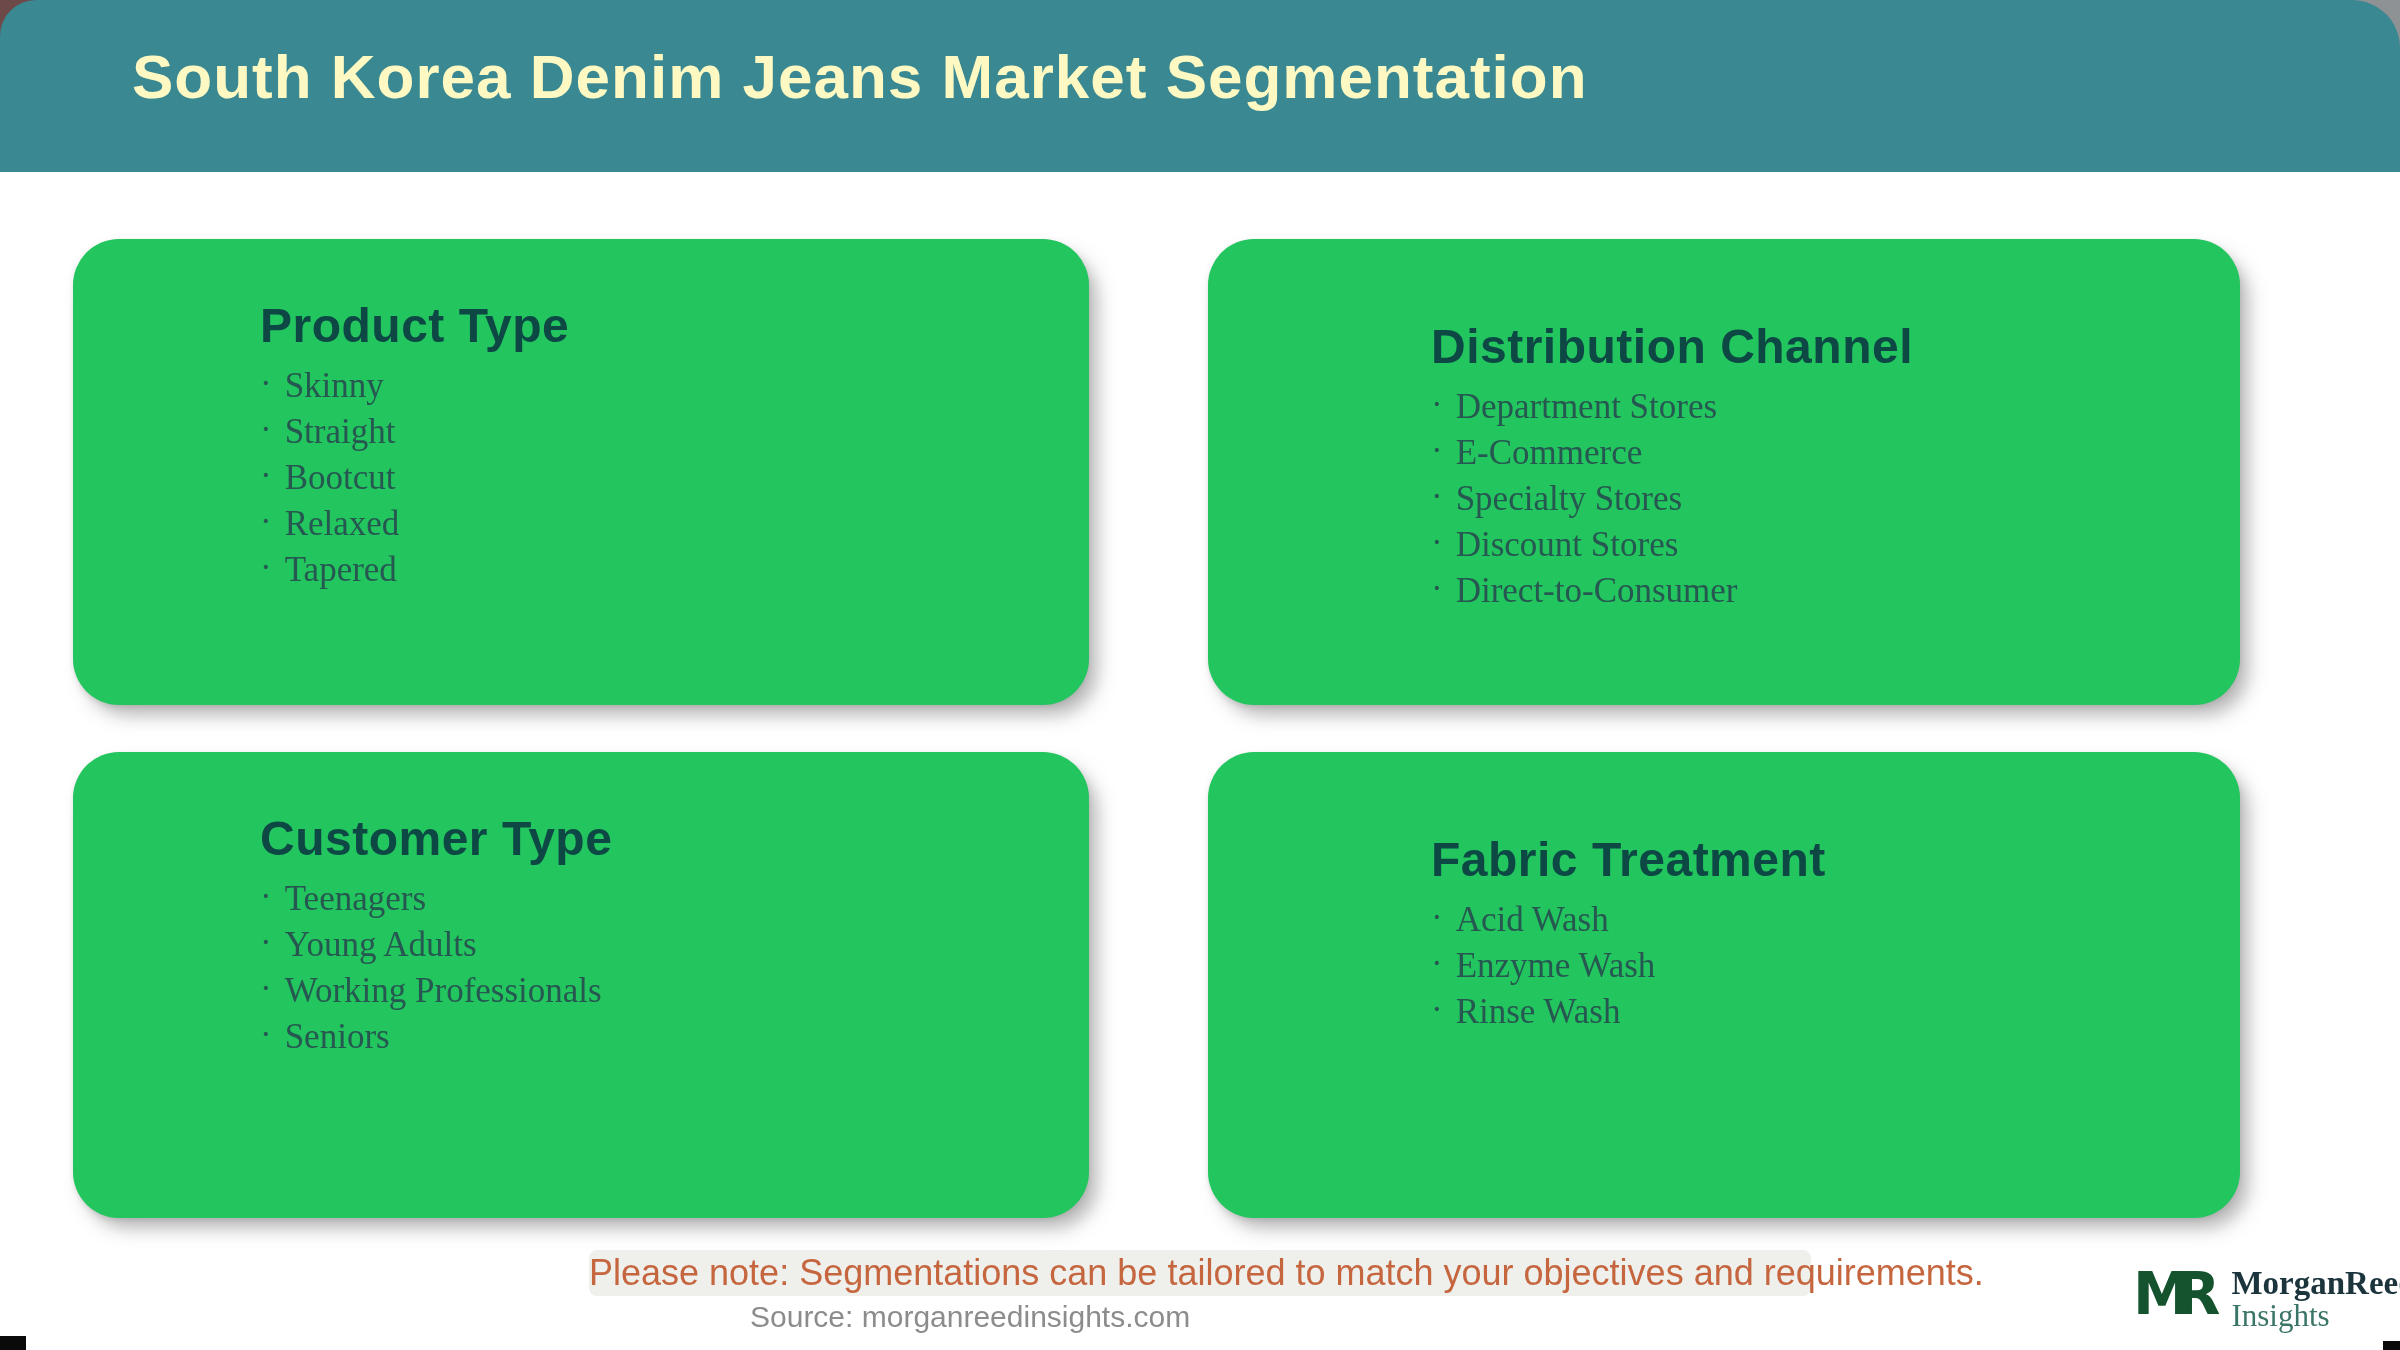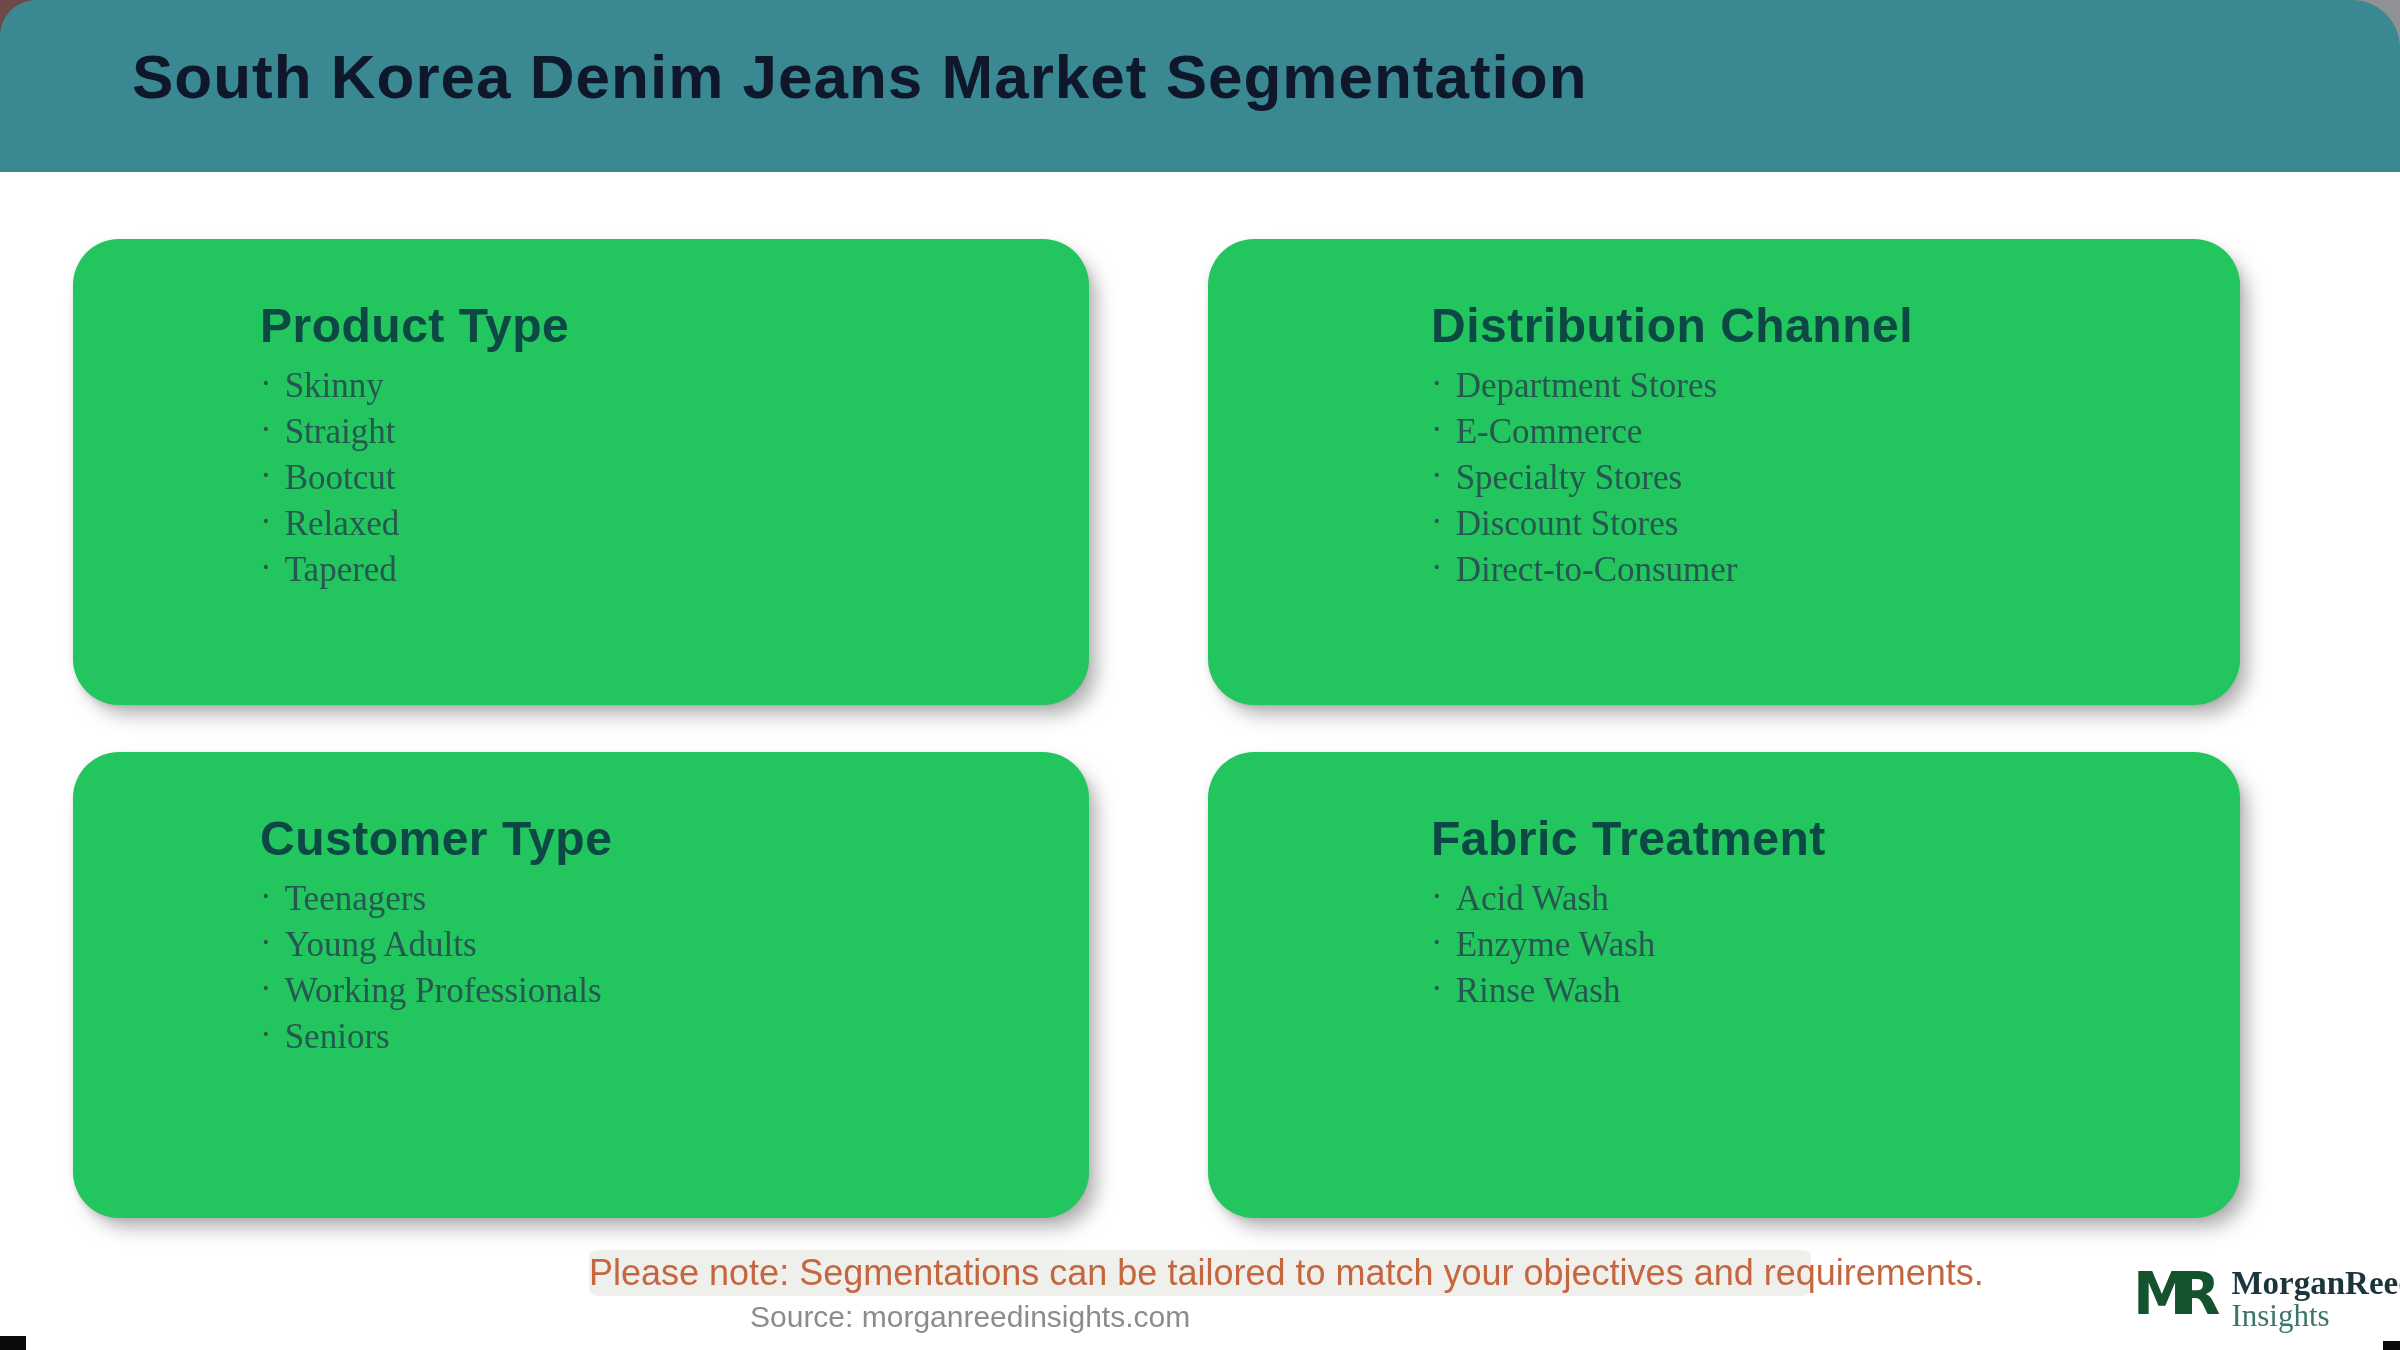--- a/index.html
+++ b/index.html
@@ -10,35 +10,35 @@
   
   .corner-sliver-left{position:absolute;left:0;top:0;width:42px;height:42px;background:#6d4a49;}
   .corner-sliver-right{position:absolute;right:0;top:0;width:52px;height:52px;background:#8e9294;}
   
   .header{
     position:absolute;left:0;top:0;width:2400px;height:172px;
     background:#3a8892;border-radius:36px 48px 0 0;
   }
   .header-title{
     position:absolute;left:132px;top:40px;
-    font-size:62px;font-weight:bold;color:#0f172a;letter-spacing:1px;line-height:74px;
+    font-size:62px;font-weight:bold;color:#fef9c3;letter-spacing:1px;line-height:74px;
     white-space:nowrap;
   }
   
   .card{
     position:absolute;background:#22c55e;border-radius:46px;
     box-shadow:10px 12px 18px -2px rgba(110,110,110,0.5), 0 2px 5px rgba(150,150,150,0.25);
   }
   .card-0{left:73px;top:239px;width:1016px;height:466px;}
   .card-1{left:1208px;top:239px;width:1032px;height:466px;}
   .card-2{left:73px;top:752px;width:1016px;height:466px;}
   .card-3{left:1208px;top:752px;width:1032px;height:466px;}
   .card-content{position:absolute;top:58px;}
   .col1 .card-content{left:187px;}
-  .col2 .card-content{left:223px;}
+  .col2 .card-content{left:223px;margin-top:21px;}
   .card-title{
     font-size:48px;font-weight:bold;color:#0d4845;line-height:58px;letter-spacing:0.5px;
     white-space:nowrap;
   }
   .card-items{margin-top:8px;}
   .item{font-size:35px;color:#265750;line-height:46px;white-space:nowrap;font-family:Liberation Serif, serif;}
   .bullet{display:inline-block;margin-right:13px;transform:translateY(-2px);}
   
   .note-pill{
     position:absolute;left:589px;top:1250px;width:1222px;height:46px;

